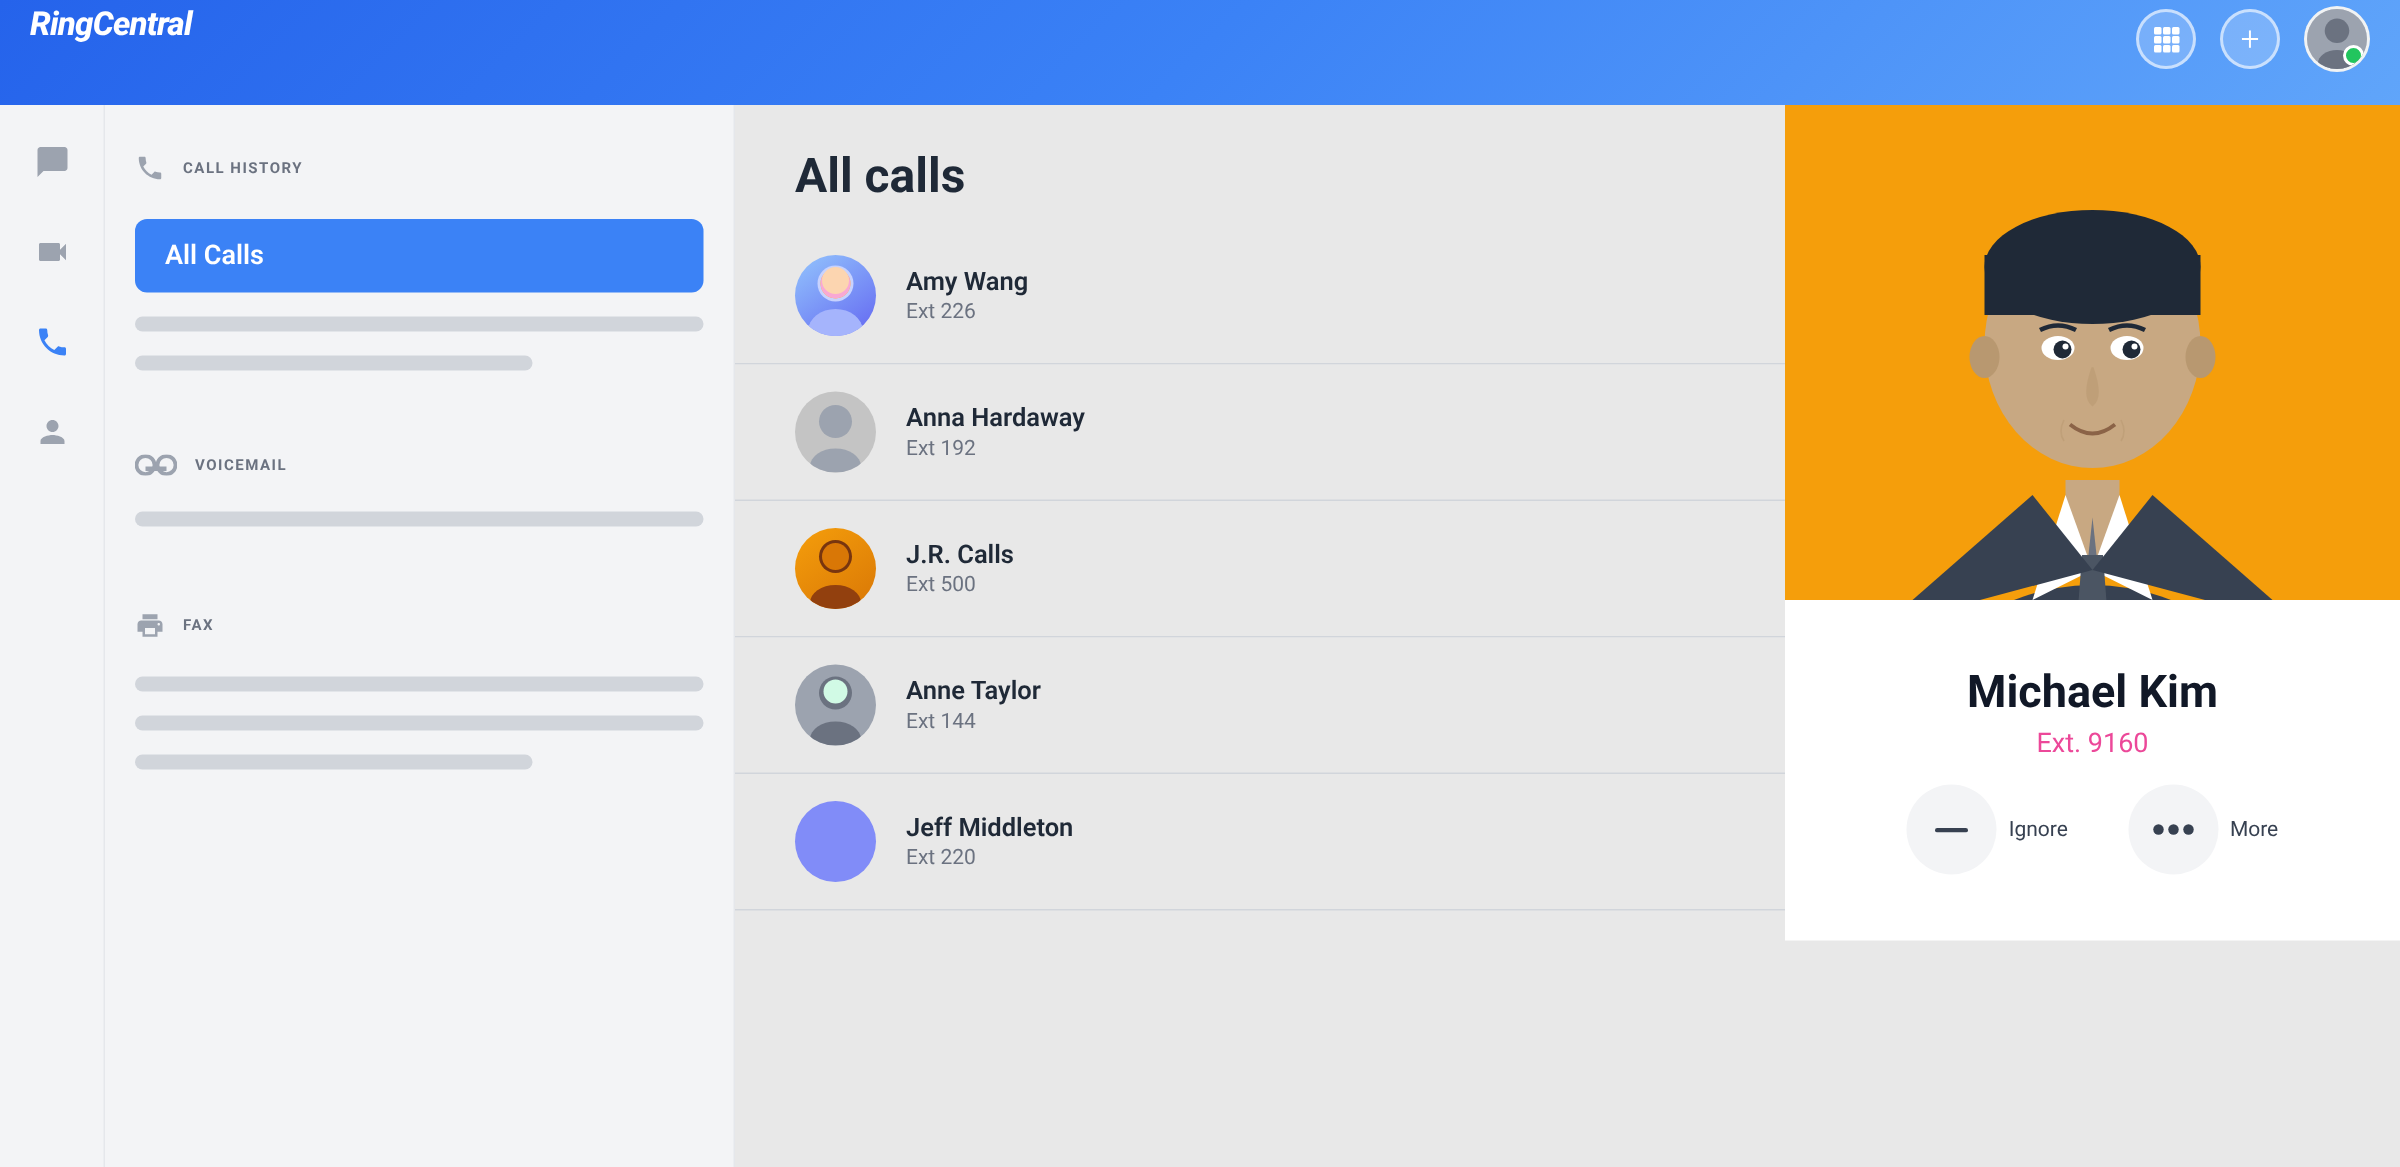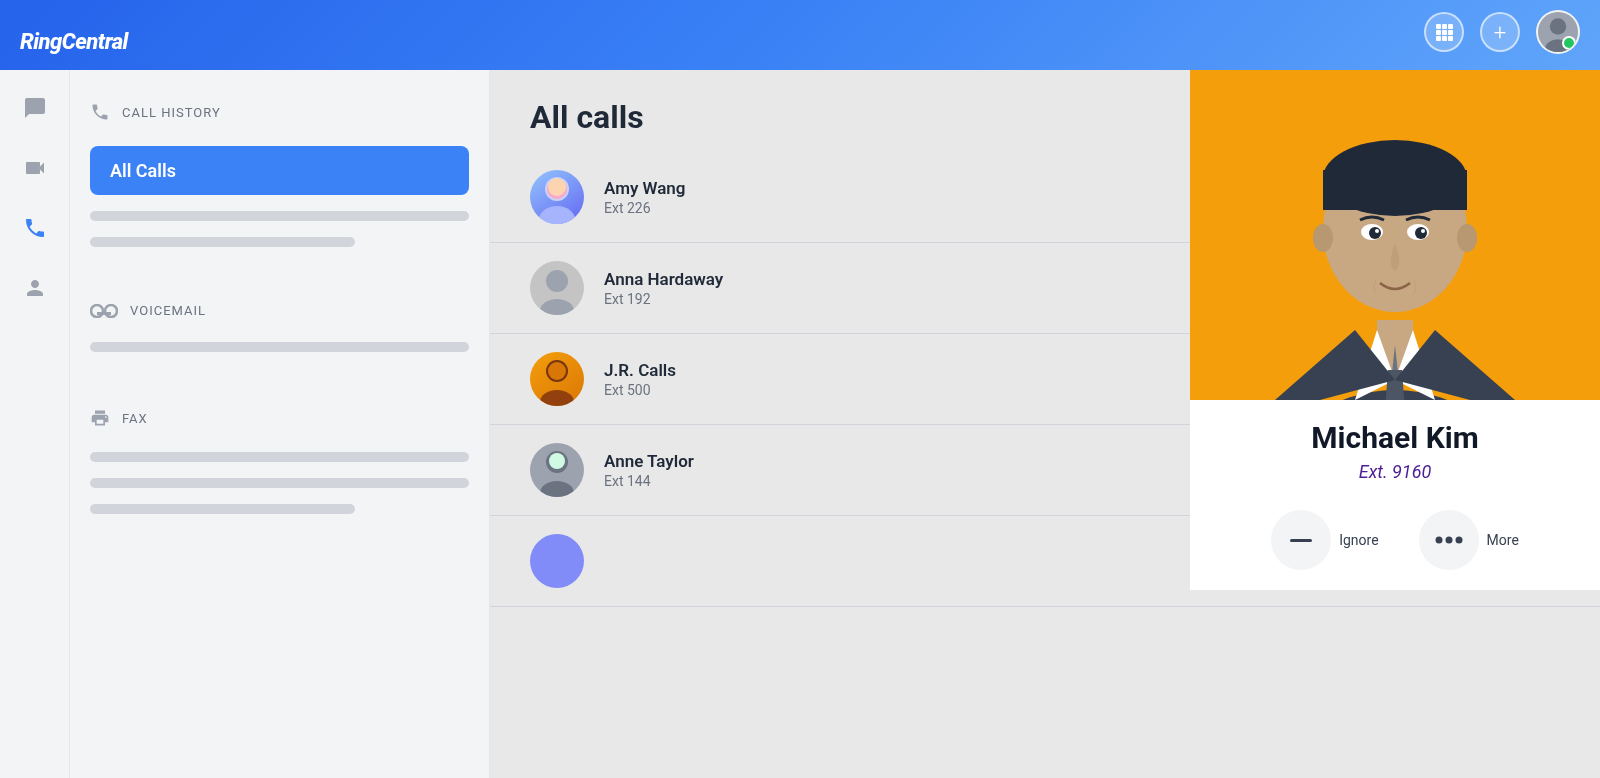--- a/index.html
+++ b/index.html
@@ -4,23 +4,23 @@
   <style>
     * { margin: 0; padding: 0; box-sizing: border-box; }
     body { font-family: -apple-system, BlinkMacSystemFont, 'Segoe UI', Roboto, sans-serif; width: 1600px; height: 778px; overflow: hidden; background: #e8e8e8; }
 
     
     .header {
       width: 100%;
       height: 70px;
       background: linear-gradient(135deg, #2563eb 0%, #3b82f6 50%, #60a5fa 100%);
       display: flex;
-      align-items: flex-end;
+      align-items: flex-start;
       justify-content: space-between;
-      padding: 16px 20px;
+      padding: 4px 20px;
       position: relative;
       z-index: 10;
     }
     .logo {
       font-weight: 800;
       font-size: 22px;
       color: white;
       font-style: italic;
       letter-spacing: -0.5px;
     }
@@ -114,22 +114,22 @@
       flex-direction: column;
       gap: 16px;
     }
     .section-header {
       display: flex;
       align-items: center;
       gap: 12px;
       padding: 8px 0;
     }
     .section-title {
-      font-size: 13px;
-      font-weight: 400;
+      font-size: 10px;
+      font-weight: 700;
       color: #6b7280;
       letter-spacing: 1px;
       text-transform: uppercase;
     }
     .active-nav-item {
       background: #3b82f6;
       color: white;
       border-radius: 8px;
       padding: 14px 20px;
       font-size: 18px;
@@ -227,36 +227,35 @@
       height: 330px;
       background: #f59e0b;
       display: flex;
       align-items: flex-end;
       justify-content: center;
       overflow: hidden;
     }
     
     .popup-card {
       background: white;
-      padding: 20px 32px;
+      padding: 44px 32px;
       display: flex;
       flex-direction: column;
       align-items: center;
     }
     .popup-name {
       font-size: 30px;
       font-weight: 700;
       color: #111827;
       margin-bottom: 6px;
     }
     .popup-ext {
       font-size: 18px;
-      color: #4c1d95;
-      margin-bottom: 28px;
-      font-style: italic;
+      color: #ec4899;
+      margin-bottom: 17px;
     }
     .popup-actions {
       display: flex;
       gap: 40px;
       align-items: center;
     }
     .popup-action-btn {
       display: flex;
       flex-direction: row;
       align-items: center;
@@ -443,20 +442,24 @@
         </div>
         <div class="contact-info">
           <div class="contact-name">Anne Taylor</div>
           <div class="contact-ext">Ext 144</div>
         </div>
         <span class="call-time">May 22, 11:14 AM</span>
       </div>
 
       <div class="call-item">
         <div class="contact-avatar" style="background: #818cf8;"></div>
+        <div class="contact-info">
+          <div class="contact-name">Jeff Middleton</div>
+          <div class="contact-ext">Ext 220</div>
+        </div>
         <span class="call-time">May 22, 2:33 PM</span>
       </div>
 
     </div>
 
     <div class="contact-popup">
 
       <div class="popup-photo" style="background:#f59e0b; height:330px; position:relative; overflow:hidden;">
         <svg width="410" height="330" viewBox="0 0 410 330" xmlns="http://www.w3.org/2000/svg">
 

